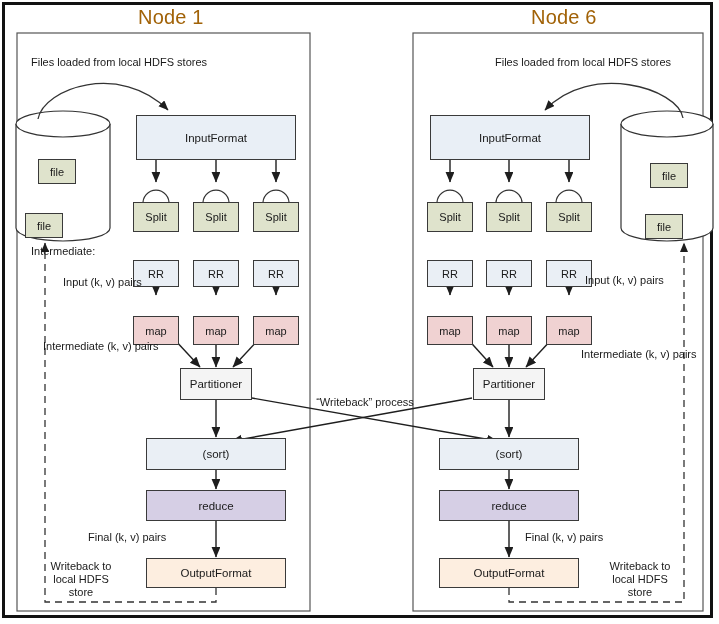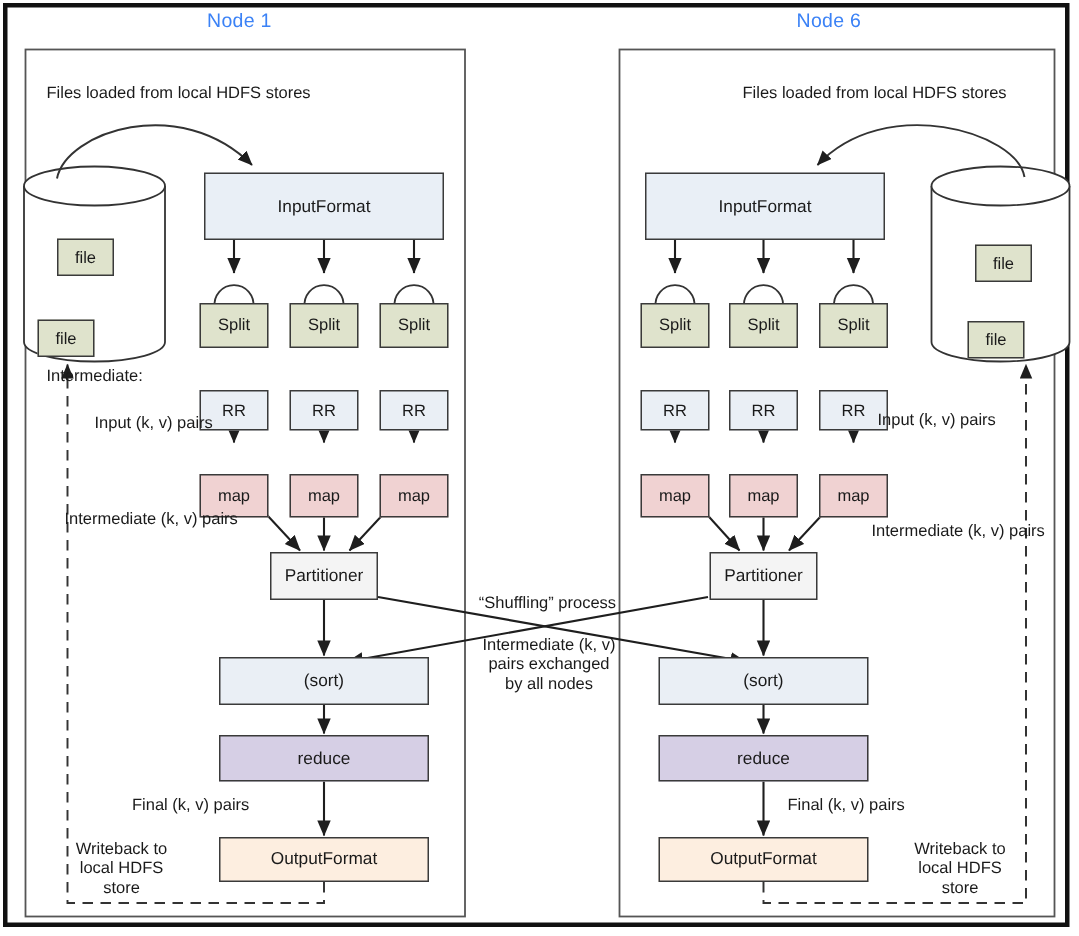--- a/index.html
+++ b/index.html
@@ -2,21 +2,21 @@
 <html><head>
 <meta charset="utf-8">
 <style>
   html,body{margin:0;padding:0;background:#fff;}
   body{width:719px;height:624px;font-family:"Liberation Sans",sans-serif;color:#1a1a1a;}
   #stage{position:relative;width:719px;height:624px;overflow:hidden;background:#ffffff;}
   #frame{position:absolute;left:2px;top:2px;width:711px;height:616px;border:3px solid #111;box-sizing:border-box;background:#fff;}
   svg#canvas{position:absolute;left:0;top:0;width:719px;height:624px;}
   .lbl{position:absolute;font-size:11px;line-height:13px;color:#1a1a1a;white-space:pre;}
   .lbl.c{text-align:center;}
-  .node-title{position:absolute;font-size:13px;color:#3b82f6;letter-spacing:.2px;}
+  .node-title{position:absolute;font-size:20px;color:#a16207;letter-spacing:.2px;}
   .box{position:absolute;box-sizing:border-box;border:1.3px solid #3a3a3a;display:flex;align-items:center;justify-content:center;font-size:11.5px;color:#1a1a1a;}
   .box.sm{font-size:11px;margin-top:20px;}
 </style>
 </head>
 <body>
 
 <div id="stage">
   <div id="frame"></div>
 
   <svg id="canvas" viewBox="0 0 719 624">
@@ -154,17 +154,14 @@
   <div class="box sm" style="left:645px;top:194px;width:38px;height:25px;background:#dfe3cc;">file</div>
 
   <div class="lbl" style="left:495px;top:56px;">Files loaded from local HDFS stores</div>
   <div class="lbl" style="left:585px;top:274px;">Input (k, v) pairs</div>
   <div class="lbl" style="left:581px;top:348px;">Intermediate (k, v) pairs</div>
   <div class="lbl" style="left:525px;top:531px;">Final (k, v) pairs</div>
   <div class="lbl c" style="left: 600px; top: 560px; width: 80px; white-space: pre-line;">Writeback to
 local HDFS
 store</div>
 
-  <div class="lbl c" style="left:306px;top:396px;width:118px;">“Shuffling” process</div>
-  <div class="lbl c" style="left: 310px; top: 424px; width: 112px; white-space: pre-line;">Intermediate (k, v)
-pairs exchanged
-by all nodes</div>
+  <div class="lbl c" style="left:306px;top:396px;width:118px;">“Writeback” process</div>
 </div>
 
 </body></html>

